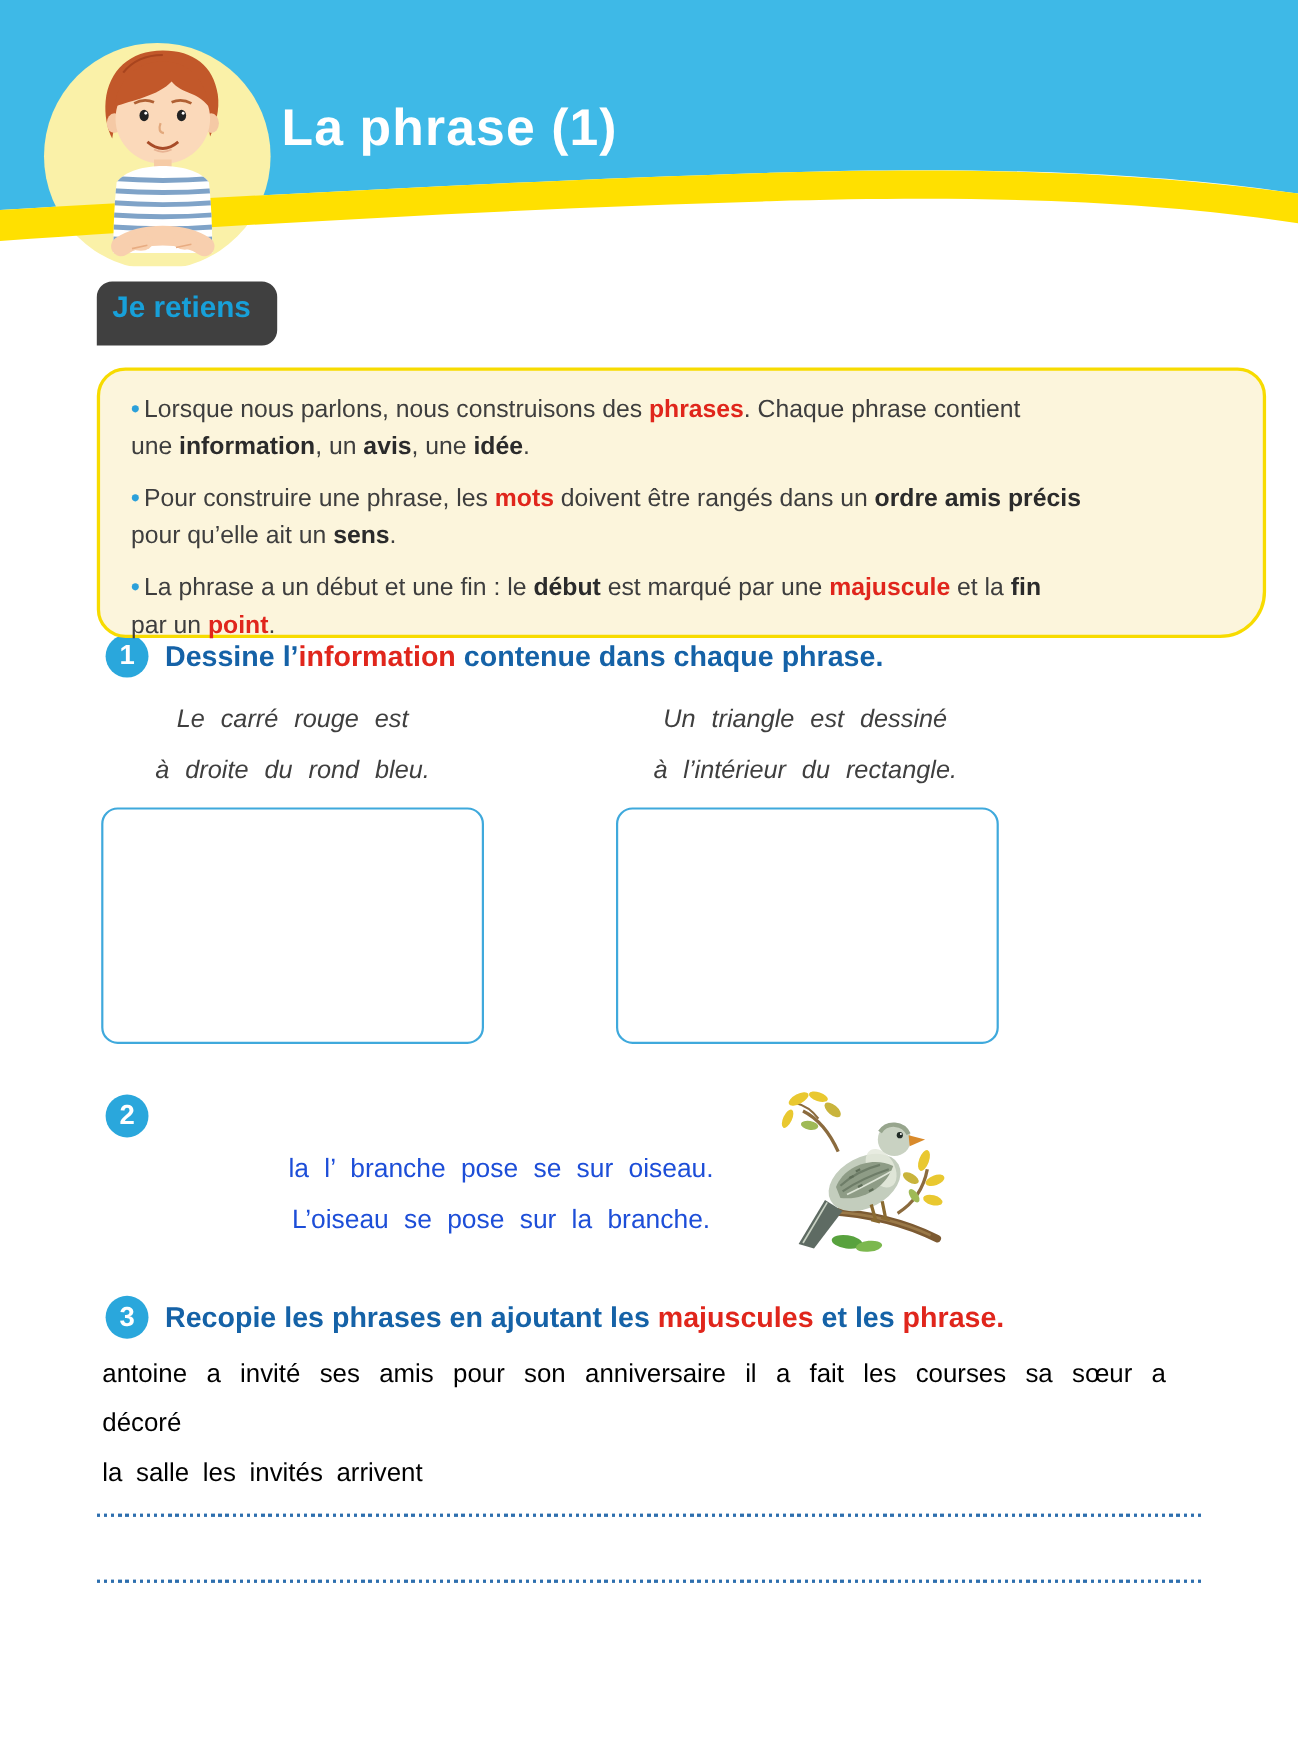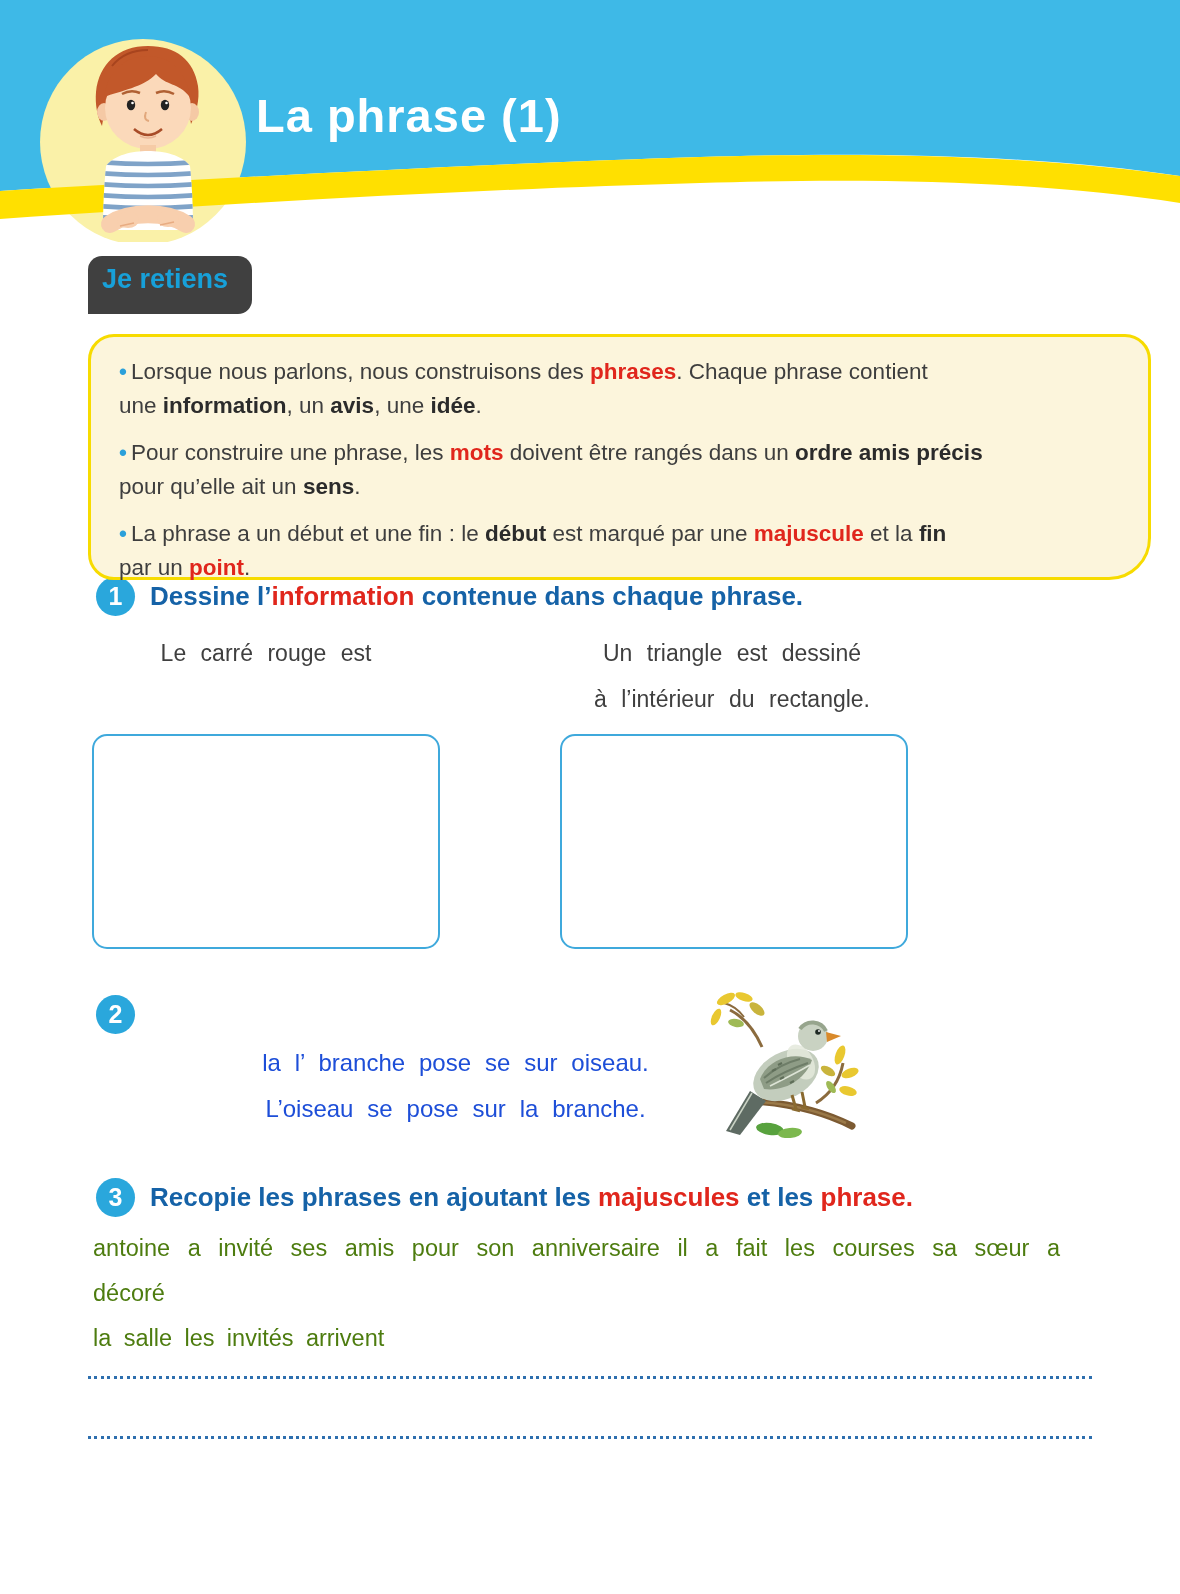--- a/index.html
+++ b/index.html
@@ -58,42 +58,42 @@
   .ex-title {
     font-size:26px; font-weight:bold; color:#1562a7;
   }
   .ex1-header { top:577px; }
   .ex2-header { top:995px; }
   .ex3-header { top:1178px; }
 
   .prompt {
     position:absolute; top:630px; width:348px;
     text-align:center; font-size:23px; line-height:46px;
-    color:#3f3f3f; word-spacing:0.35em;
+    color:#3f3f3f; word-spacing:0.35em;font-style:italic;
   }
   .prompt-1 { left:92px; }
   .prompt-2 { left:558px; }
 
   .draw-box {
     position:absolute; top:734px; width:344px; height:211px;
     background:#ffffff; border:2px solid #3fa9dc; border-radius:15px;
   }
   .draw-box-1 { left:92px; }
   .draw-box-2 { left:560px; }
 
   .sentence-list {
     position:absolute; left:228px; top:1040px; width:455px;
     text-align:center; font-size:24px; line-height:46px;
     color:#1d4ed8; word-spacing:0.3em;
   }
   .bird-art { position:absolute; left:700px; top:983px; }
 
   .dictation {
     position:absolute; left:93px; top:1226px; width:967px;
-    font-size:23.5px; line-height:45px; color:#4d7c0f; word-spacing:0.25em;
+    font-size:23.5px; line-height:45px; color:#000000; word-spacing:0.25em;
   }
   .dictation .line-justify { text-align:justify; text-align-last:justify; }
 
   .answer-line {
     position:absolute; left:88px; width:1004px; height:3px;
     background:repeating-linear-gradient(90deg, #2e6fae 0 3px, transparent 3px 6.5px);
   }
   .answer-line-1 { top:1376px; }
   .answer-line-2 { top:1436px; }
   .answer-line-3 { top:1495px; }
@@ -172,20 +172,21 @@
     <p class="note-bullet"><span class="bullet-dot">•</span><span><span class="seg-n">Pour construire une phrase, les </span><span class="seg-r">mots</span><span class="seg-n"> doivent être rangés dans un </span><span class="seg-b">ordre amis précis</span><br><span class="seg-n">pour qu’elle ait un </span><span class="seg-b">sens</span><span class="seg-n">.</span></span></p>
     <p class="note-bullet"><span class="bullet-dot">•</span><span><span class="seg-n">La phrase a un début et une fin : le </span><span class="seg-b">début</span><span class="seg-n"> est marqué par une </span><span class="seg-r">majuscule</span><span class="seg-n"> et la </span><span class="seg-b">fin</span><br><span class="seg-n">par un </span><span class="seg-r">point</span><span class="seg-n">.</span></span></p>
   </div>
 
   <div class="ex-header ex1-header">
     <div class="ex-badge">1</div>
     <div class="ex-title"><span class="seg-t">Dessine l’</span><span class="seg-tr">information</span><span class="seg-t"> contenue dans chaque phrase.</span></div>
   </div>
   <div class="prompt prompt-1">
     <div>Le carré rouge est</div>
+    <div>à droite du rond bleu.</div>
   </div>
   <div class="prompt prompt-2">
     <div>Un triangle est dessiné</div>
     <div>à l’intérieur du rectangle.</div>
   </div>
   <div class="draw-box draw-box-1"></div>
   <div class="draw-box draw-box-2"></div>
 
   <div class="ex-header ex2-header">
     <div class="ex-badge">2</div>

